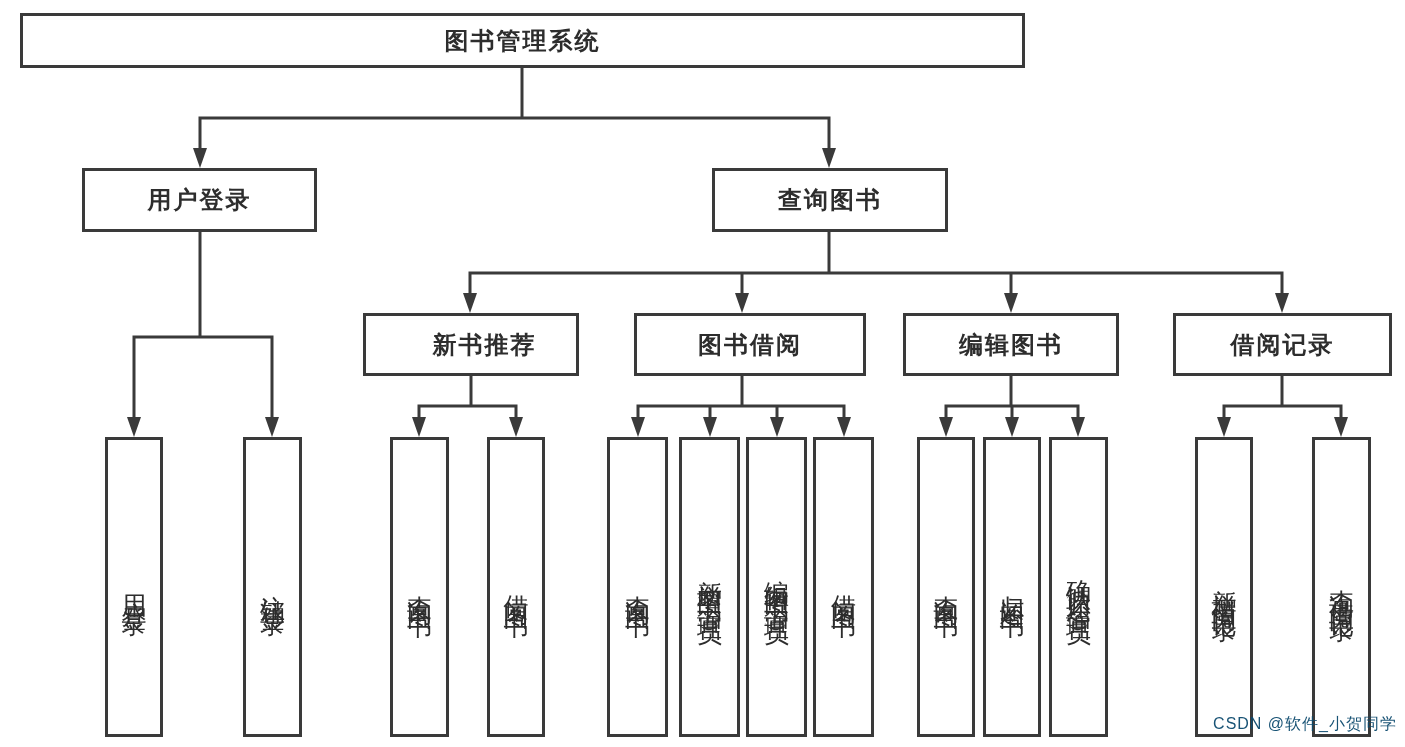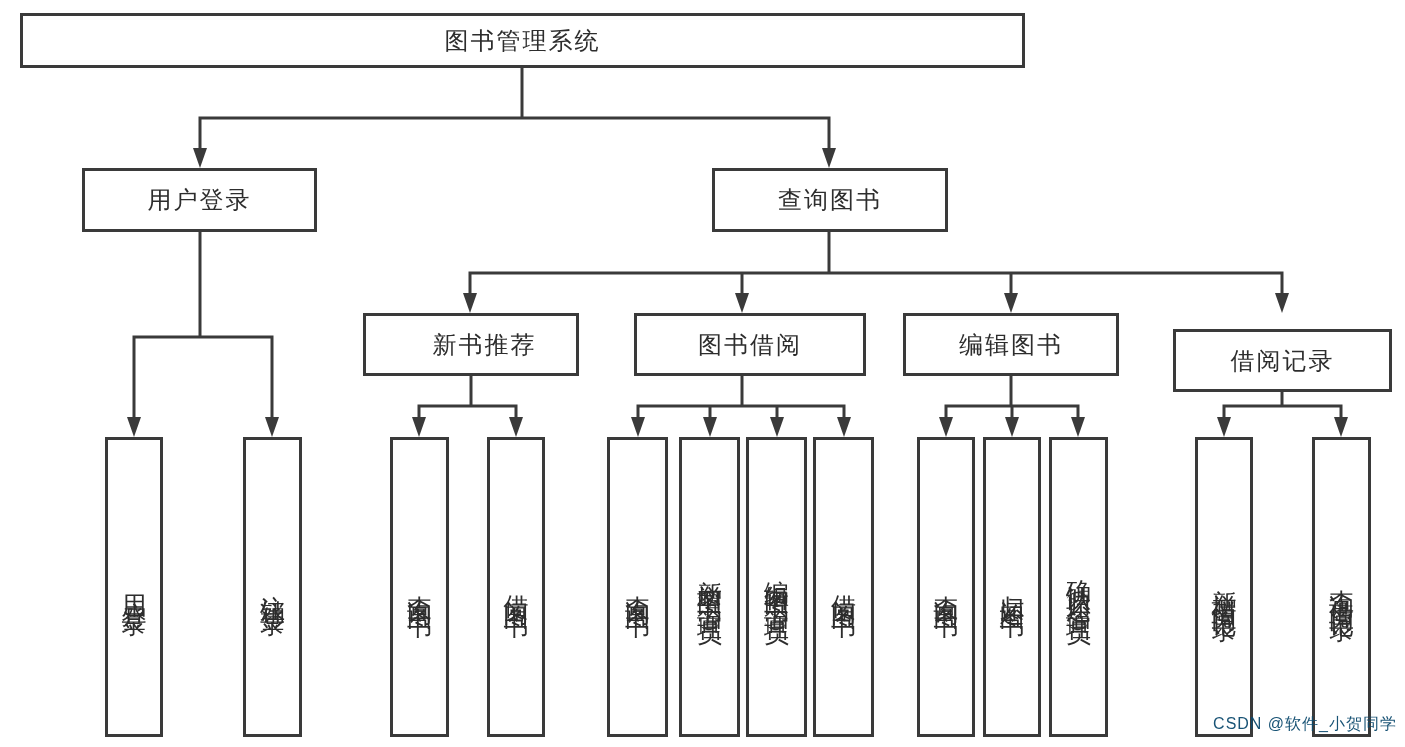--- a/index.html
+++ b/index.html
@@ -4,39 +4,39 @@
 <style>
   html,body{margin:0;padding:0;background:#ffffff;}
   #stage{
     position:relative;width:1405px;height:747px;background:#ffffff;overflow:hidden;
     font-family:"Liberation Sans", sans-serif;color:#2d2d2d;
   }
   #wires{position:absolute;left:0;top:0;width:1405px;height:747px;z-index:1;}
   .node{
     position:absolute;box-sizing:border-box;background:#ffffff;border:3px solid #3a3a3a;
     display:flex;align-items:center;justify-content:center;z-index:2;
-    font-size:24px;letter-spacing:2px;color:#2d2d2d;white-space:nowrap;
+    font-size:24px;letter-spacing:2px;color:#2d2d2d;white-space:nowrap;font-weight:bold;
   }
   .leaf{
     position:absolute;box-sizing:border-box;background:#ffffff;border:3px solid #3a3a3a;
     display:flex;align-items:center;justify-content:center;z-index:2;
     top:437px;height:300px;
   }
   .leaf .vtext{
     writing-mode:vertical-rl;text-orientation:mixed;
     font-size:25px;letter-spacing:6px;color:#2d2d2d;line-height:1;
   }
   
   .n-root{left:20px;top:13px;width:1005px;height:55px;}
   .n-l1a{left:82px;top:168px;width:235px;height:64px;}
   .n-l1b{left:712px;top:168px;width:236px;height:64px;}
   .n-l2a{left:363px;top:313px;width:216px;height:63px;padding-left:27px;}
   .n-l2b{left:634px;top:313px;width:232px;height:63px;}
   .n-l2c{left:903px;top:313px;width:216px;height:63px;}
-  .n-l2d{left:1173px;top:313px;width:219px;height:63px;margin-top:16px;}
+  .n-l2d{left:1173px;top:313px;width:219px;height:63px;}
   
   .lf-u1{left:105px;width:58px;}
   .lf-u2{left:243px;width:59px;}
   .lf-x1{left:390px;width:59px;}
   .lf-x2{left:487px;width:58px;}
   .lf-b1{left:607px;width:61px;}
   .lf-b2{left:679px;width:61px;}
   .lf-b3{left:746px;width:61px;}
   .lf-b4{left:813px;width:61px;}
   .lf-c1{left:917px;width:58px;}

